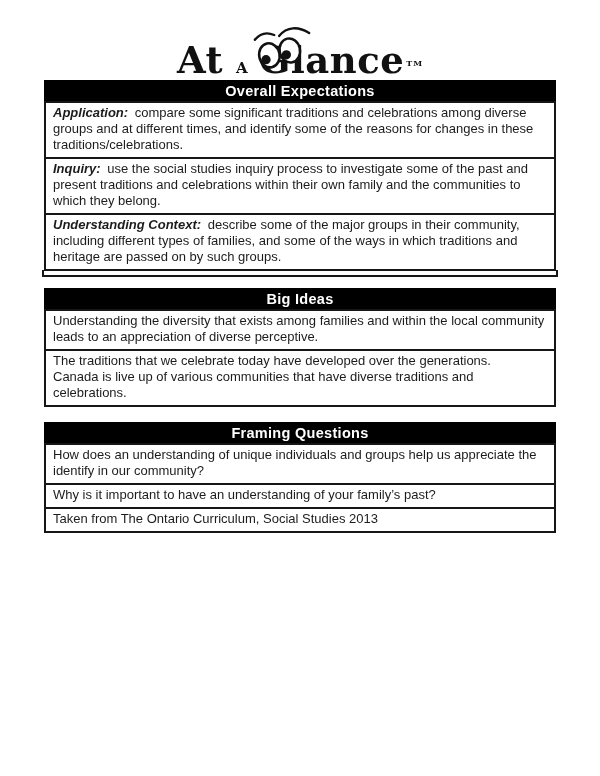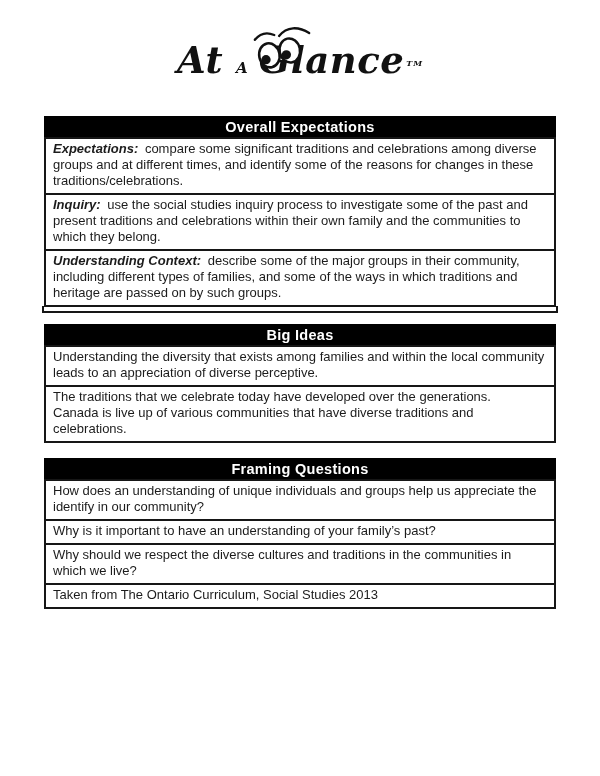--- a/index.html
+++ b/index.html
@@ -6,21 +6,21 @@
   .page {
     position:relative;
     width:600px; height:776px;
     background:#ffffff;
     font-family:"Liberation Sans", sans-serif;
     color:#1c1c1c;
     overflow:hidden;
   }
 
   
-  .logo-wrap { position:relative; height:116px; text-align:center;font-style:italic; }
+  .logo-wrap { position:relative; height:80px; text-align:center; }
   .logo-row {
     display:inline-flex; align-items:baseline;
     font-family:"DejaVu Serif", serif; font-weight:bold; color:#111;
     margin-top:42px;
   }
   .logo-at, .logo-glance { font-size:37px; letter-spacing:0.5px; line-height:1; }
   .logo-a { font-size:15px; margin:0 11px 0 13px; }
   .logo-tm { font-size:8px; align-self:flex-start; margin-top:16px; margin-left:2px; letter-spacing:1px; }
   .eyes { position:absolute; left:50%; top:27px; margin-left:-50px; width:64px; height:45px; }
 
@@ -87,21 +87,21 @@
   </div>
 
   <div class="content">
 
     <section class="section section-oe">
       <div class="bar">
         <span>Overall Expectations</span>
       </div>
       <div class="row">
         <p>
-          <span class="lead">Expectations:</span>
+          <span class="lead">Application:</span>
           <span>compare some significant traditions and celebrations among diverse groups and at different times, and identify some of the reasons for changes in these traditions/celebrations.</span>
         </p>
       </div>
       <div class="row">
         <p>
           <span class="lead">Inquiry:</span>
           <span>use the social studies inquiry process to investigate some of the past and present traditions and celebrations within their own family and the communities to which they belong.</span>
         </p>
       </div>
       <div class="row">
@@ -130,23 +130,20 @@
       <div class="bar">
         <span>Framing Questions</span>
       </div>
       <div class="row">
         <p>How does an understanding of unique individuals and groups help us appreciate the identify in our community?</p>
       </div>
       <div class="row">
         <p>Why is it important to have an understanding of your family’s past?</p>
       </div>
       <div class="row">
-        <p>Why should we respect the diverse cultures and traditions in the communities in which we live?</p>
-      </div>
-      <div class="row">
         <p>Taken from The Ontario Curriculum, Social Studies 2013</p>
       </div>
     </section>
 
   </div>
 
 
 </div>
 
 </body></html>

